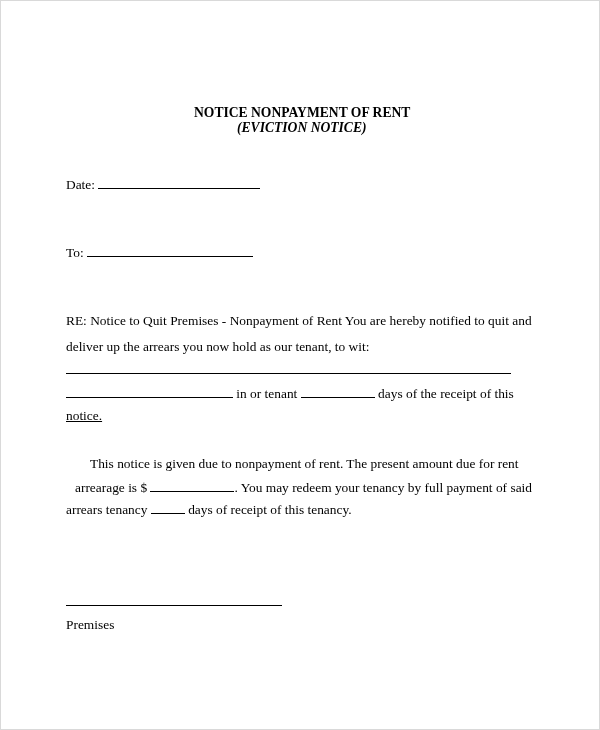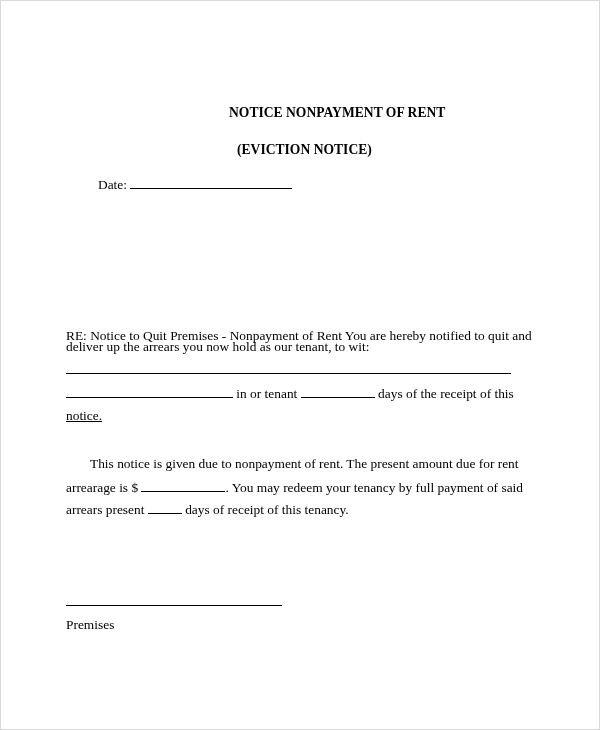--- a/index.html
+++ b/index.html
@@ -38,54 +38,58 @@
       border-bottom: 1px solid #000;
       height: 12px;
       vertical-align: baseline;
     }
   </style>
 </head>
 <body>
 
 <div class="page">
 
-  <div class="line title" style="left:193px; top:104px;margin-left:35px;">NOTICE NONPAYMENT OF RENT</div>
-  <div class="line title" style="left:236px; top:141px;">(EVICTION NOTICE)</div>
+  <div class="line title" style="left:193px; top:104px;">NOTICE NONPAYMENT OF RENT</div>
+  <div class="line title" style="left:236px; top:119px;font-style:italic;">(EVICTION NOTICE)</div>
 
-  <div class="line" style="left:65px; top:175px;margin-left:32px;">
+  <div class="line" style="left:65px; top:175px;">
     <span>Date:</span>
     <span class="blank" style="width:162px;"></span>
   </div>
 
+  <div class="line" style="left:65px; top:243px;">
+    <span>To:</span>
+    <span class="blank" style="width:166px;"></span>
+  </div>
 
-  <div class="line" style="left:65px; top:327px;">RE: Notice to Quit Premises - Nonpayment of Rent You are hereby notified to quit and</div>
+  <div class="line" style="left:65px; top:312px;">RE: Notice to Quit Premises - Nonpayment of Rent You are hereby notified to quit and</div>
   <div class="line" style="left:65px; top:338px;">deliver up the arrears you now hold as our tenant, to wit:</div>
 
   <div class="line" style="left:65px; top:360px;">
     <span class="blank" style="width:445px;"></span>
   </div>
 
   <div class="line" style="left:65px; top:384px;">
     <span class="blank" style="width:167px;"></span>
     <span>in or tenant</span>
     <span class="blank" style="width:74px;"></span>
     <span>days of the receipt of this</span>
   </div>
 
   <div class="line" style="left:65px; top:407px;text-decoration:underline;">notice.</div>
 
   <div class="line" style="left:65px; top:455px;margin-left:24px;">This notice is given due to nonpayment of rent.  The present amount due for rent</div>
 
-  <div class="line" style="left:65px; top:478px;text-align:right;">
+  <div class="line" style="left:74px; top:478px;text-align:right;">
     <span>arrearage is $</span>
     <span class="blank" style="width:84px;"></span><span>.  You may redeem your tenancy by full payment of said</span>
   </div>
 
   <div class="line" style="left:65px; top:500px;">
-    <span>arrears present</span>
+    <span>arrears tenancy</span>
     <span class="blank" style="width:34px;"></span>
     <span>days of receipt of this tenancy.</span>
   </div>
 
   <div class="line" style="left:65px; top:592px;">
     <span class="blank" style="width:216px;"></span>
   </div>
 
   <div class="line" style="left:65px; top:616px;">Premises</div>
 

